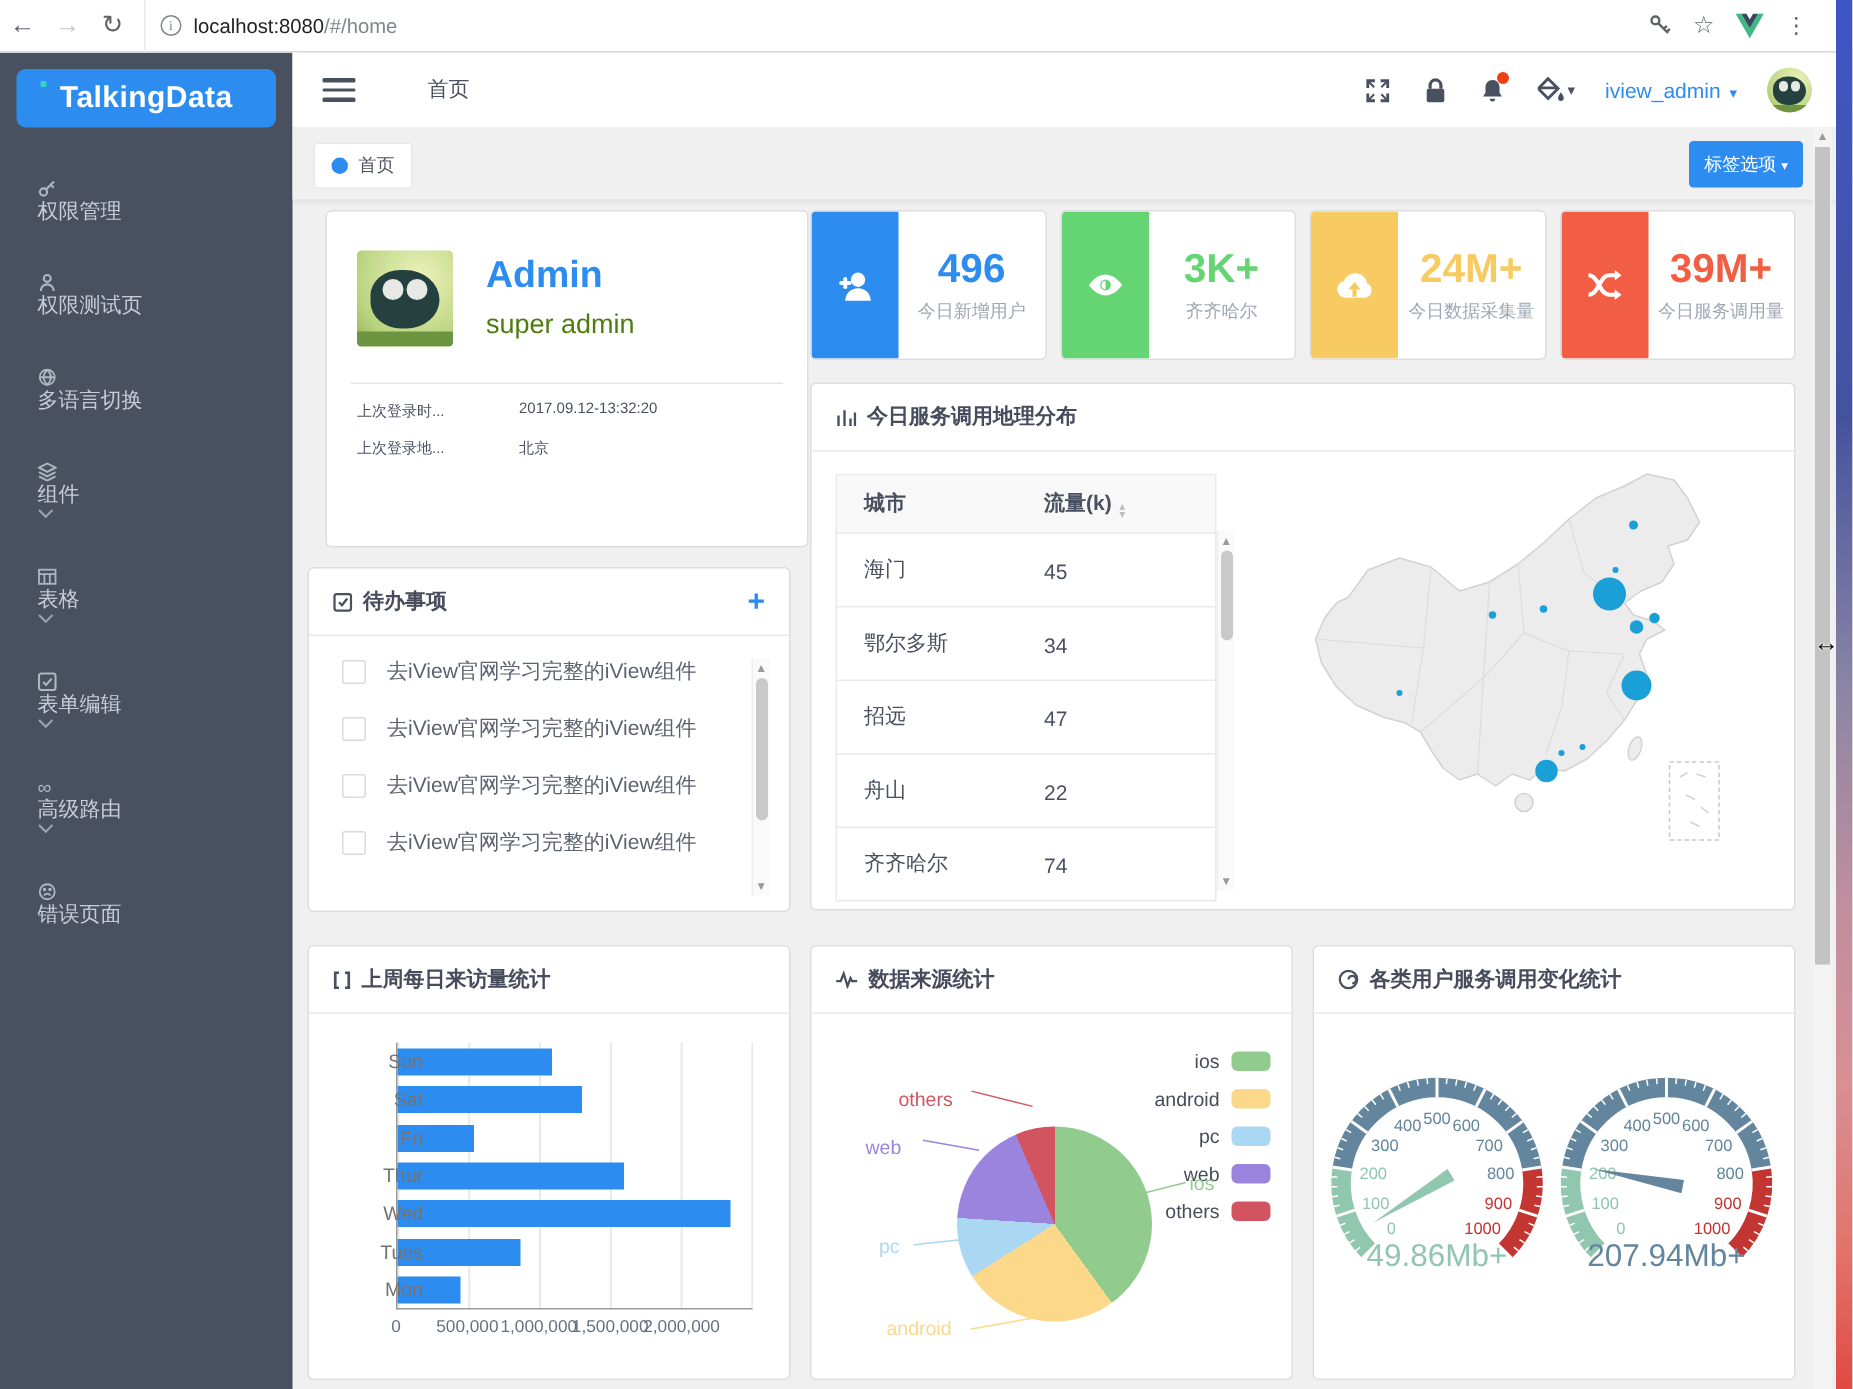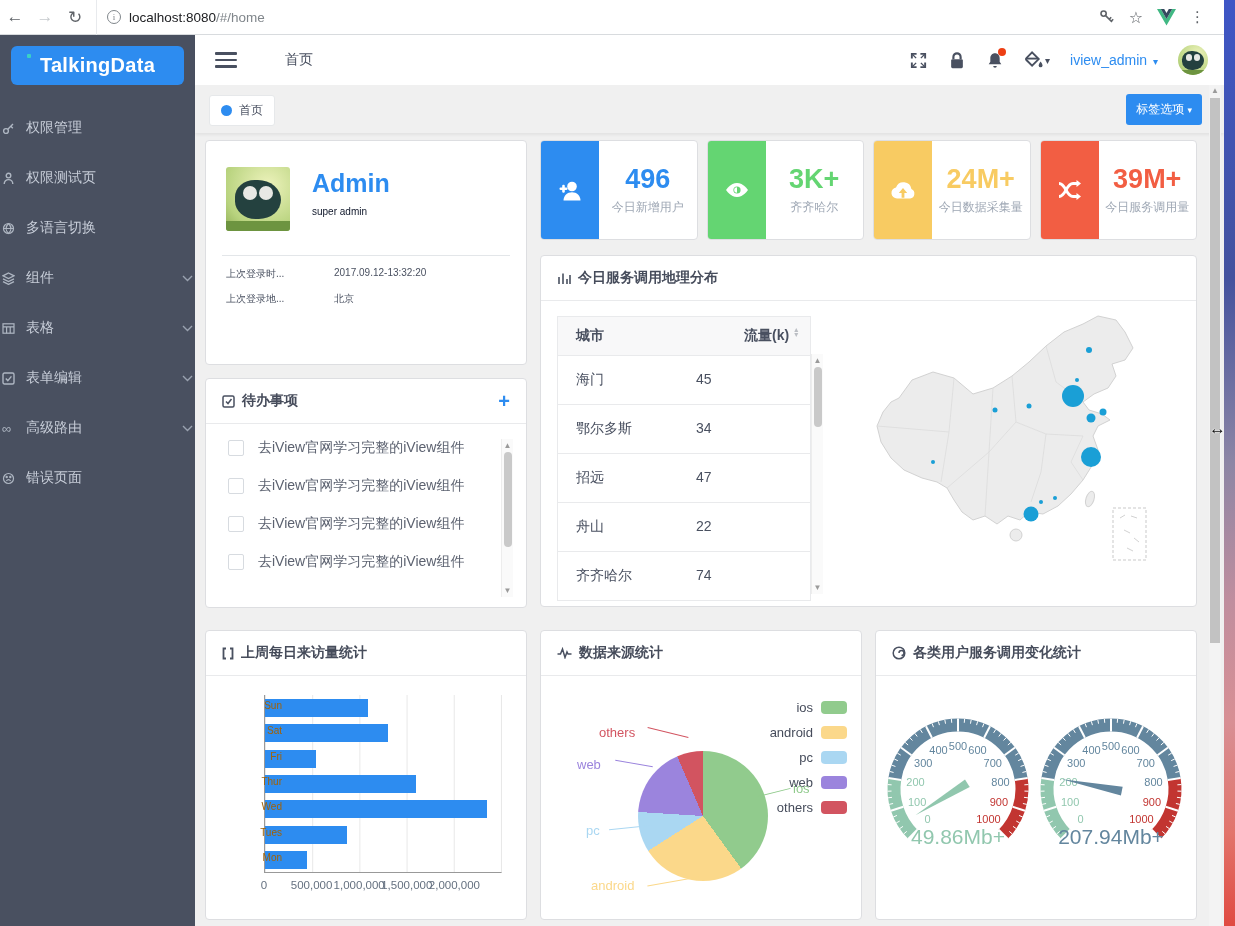--- a/index.html
+++ b/index.html
@@ -26,21 +26,21 @@
   #resize-cursor { position:absolute; left:1209px; top:419px; z-index:70; font-size:17px; font-weight:bold; color:#111;
     text-shadow:0 0 2px #fff,0 0 2px #fff; }
 
   
   #app { position:absolute; left:0; top:35px; width:1224px; height:891px; display:flex; }
   #sidebar { width:195px; background:#495060; height:100%; flex:none; }
   #logo-box { margin:11px 11px 18px 11px; height:39px; background:#2d8cf0; border-radius:6px; display:flex; align-items:center; justify-content:center; position:relative; cursor:pointer; }
   #logo-box .logo-text { color:#fff; font-size:20px; font-weight:bold; letter-spacing:.3px; }
   #logo-box .logo-dot { position:absolute; left:16px; top:8px; width:4px; height:4px; background:#3ad1c5; border-radius:1px; }
   #sidebar-menu { list-style:none; }
-  .side-item { display:flex; align-items:center; padding:16px 2px; color:#c7cdd8; font-size:14px; cursor:pointer; }
+  .side-item { display:flex; padding:16px 25px; color:#c7cdd8; font-size:14px; cursor:pointer;flex-direction:column; }
   .side-item .s-ico { width:24px; color:#aeb6c2; display:flex; align-items:center; font-size:14px; }
   .side-item .s-label { flex:1; }
   .side-item .s-chev { color:#9aa2b0; }
 
   #main { flex:1; position:relative; height:100%; }
 
   
   #topbar { height:50px; background:#fff; display:flex; align-items:center; position:relative; box-shadow:0 1px 2px rgba(0,0,0,.05); }
   #hamburger { margin-left:20px; width:22px; cursor:pointer; }
   #hamburger div { height:2.6px; background:#495060; margin:4px 0; border-radius:1px; }
@@ -63,63 +63,63 @@
   #home-tag { position:absolute; left:14px; top:10px; background:#fff; border:1px solid #e6e8ea; border-radius:3px; font-size:12px; color:#495060; padding:6px 11px; display:flex; align-items:center; gap:7px; cursor:pointer; }
   #home-tag .dot { width:11px; height:11px; border-radius:50%; background:#2d8cf0; }
   #tag-options-btn { position:absolute; right:22px; top:9px; background:#2d8cf0; color:#fff; border:none; font-size:12px; border-radius:3px; padding:7px 10px; cursor:pointer; font-family:inherit; }
 
   
   #content { position:absolute; left:0; top:98px; width:100%; height:793px; }
   .card { position:absolute; background:#fff; border:1px solid #dddee1; border-radius:4px; }
   .card-head { padding:13px 16px; border-bottom:1px solid #e9eaec; font-size:14px; font-weight:bold; color:#464c5b; display:flex; align-items:center; gap:7px; }
   .card-head .h-ico { color:#495060; display:flex; }
 
-  #user-card { left:10px; top:7px; width:322px; height:225px; }
+  #user-card { left:22px; top:7px; width:322px; height:225px; }
   #user-top { display:flex; padding:26px 20px 0 20px; gap:22px; }
   #user-avatar { width:64px; height:64px; border-radius:3px; }
   #user-name { color:#2d8cf0; font-size:25px; font-weight:bold; margin-top:2px; }
-  #user-role { color:#0f172a; font-size:10px; margin-top:8px; }
+  #user-role { color:#4d7c0f; font-size:18px; margin-top:8px; }
   #user-divider { border-top:1px solid #e3e6e9; margin:24px 16px 0 16px; }
   .u-row { display:flex; padding:11px 20px 0 20px; font-size:10px; }
   .u-label { color:#495060; width:108px; }
   .u-value { color:#495060; }
 
   #stat-cards { position:absolute; left:345px; top:7px; width:657px; height:100px; display:flex; gap:9px; }
   .stat-card { flex:1; background:#fff; border:1px solid #dddee1; border-radius:4px; display:flex; overflow:hidden; }
   .stat-left { width:58px; display:flex; align-items:center; justify-content:center; flex:none; }
   .stat-right { flex:1; display:flex; flex-direction:column; align-items:center; justify-content:center; gap:4px; }
   .stat-value { font-size:27px; font-weight:bold; }
   .stat-label { font-size:12px; color:#9ea7b4; }
 
   #map-card { left:345px; top:122px; width:657px; height:352px; }
   #geo-table { position:absolute; left:16px; top:60px; width:254px; border:1px solid #e9eaec; font-size:14px; color:#495060; }
-  .gt-head { display:flex; background:#f8f8f9; border-bottom:1px solid #e9eaec; font-weight:bold;gap:48px; }
+  .gt-head { display:flex; background:#f8f8f9; border-bottom:1px solid #e9eaec; font-weight:bold; }
   .gt-head > div { padding:10px 0 10px 18px; }
-  .gt-c1 { width:120px; } .gt-c2 { flex:1; display:flex; align-items:flex-start; gap:5px; }
+  .gt-c1 { width:120px; } .gt-c2 { flex:1; display:flex; align-items:flex-end; gap:5px; }
   .sort-caret { display:flex; flex-direction:column; font-size:8px; line-height:5px; color:#bbbec4; cursor:pointer; }
   .gt-row { display:flex; border-bottom:1px solid #e9eaec; }
   .gt-row:last-child { border-bottom:none; }
   .gt-row > div { padding:15px 0 15px 18px; }
   .vscroll { position:absolute; width:12px; background:#fafafa; border-left:1px solid #ededed; }
   .vscroll .arr { position:absolute; left:0; width:100%; text-align:center; font-size:8px; color:#9a9a9a; }
   .vscroll .thumb { position:absolute; left:2px; width:8px; background:#c9c9c9; border-radius:4px; }
   #map-svg { position:absolute; left:300px; top:46px; }
 
   #todo-card { left:10px; top:245px; width:322px; height:230px; }
   #todo-add { margin-left:auto; color:#2d8cf0; font-size:20px; font-weight:bold; cursor:pointer; line-height:14px; }
   #todo-list { position:absolute; left:0; top:50px; width:290px; }
   .todo-item { display:flex; align-items:center; gap:14px; padding:10px 0 10px 22px; font-size:14px; color:#5c6270; }
   .todo-box { width:16px; height:16px; border:1px solid #d7dbe0; border-radius:2px; background:#fff; cursor:pointer; flex:none; }
 
   #bar-card  { left:10px;  top:497px; width:322px; height:290px; }
   #bar-plot { position:absolute; left:58px; top:64px; width:238px; height:178px; border-left:1px solid #999; border-bottom:1px solid #999; border-right:1px solid #e8e8e8;
     background-image:linear-gradient(to right,#e8e8e8 1px,transparent 1px); background-size:20% 100%; }
   .bar-row { position:absolute; left:0; width:100%; }
   .bar-rect { height:18px; background:#2d8cf0; }
-  .bar-ylabel { position:absolute; right:244px; font-size:10px; color:#a16207; text-align:right; width:44px; }
+  .bar-ylabel { position:absolute; right:244px; font-size:13px; color:#737373; text-align:right; width:44px; }
   .bar-xlabel { position:absolute; top:248px; font-size:11.5px; color:#657180; transform:translateX(-50%); }
 
   #pie-card  { left:345px; top:497px; width:322px; height:290px; }
   #pie-circle { position:absolute; left:97px; top:120px; width:130px; height:130px; border-radius:50%; }
   #pie-legend { position:absolute; right:14px; top:64px; }
   .leg-row { display:flex; align-items:center; justify-content:flex-end; gap:8px; height:25px; }
   .leg-label { font-size:13px; color:#464c5b; }
   .leg-chip { width:26px; height:13px; border-radius:4px; }
   .pie-tag { position:absolute; font-size:13px; }
   .pie-line { position:absolute; height:0; border-top:1.5px solid; }

